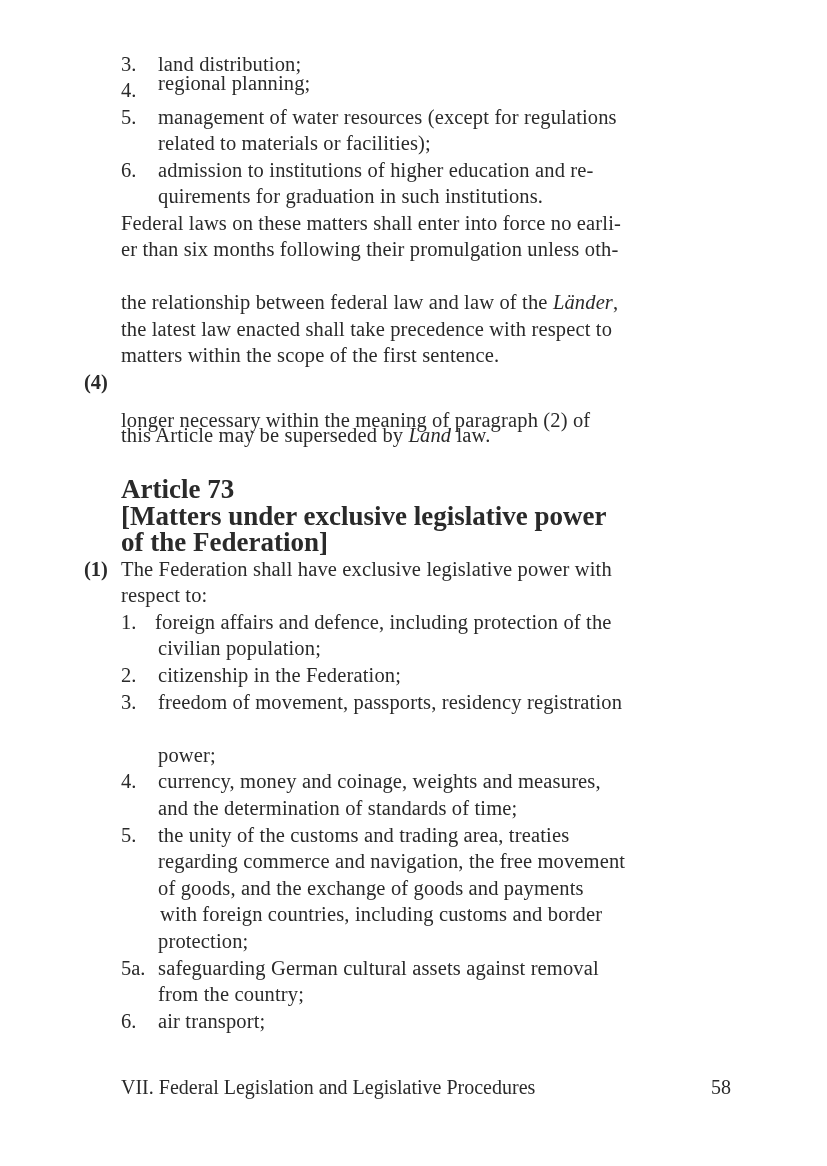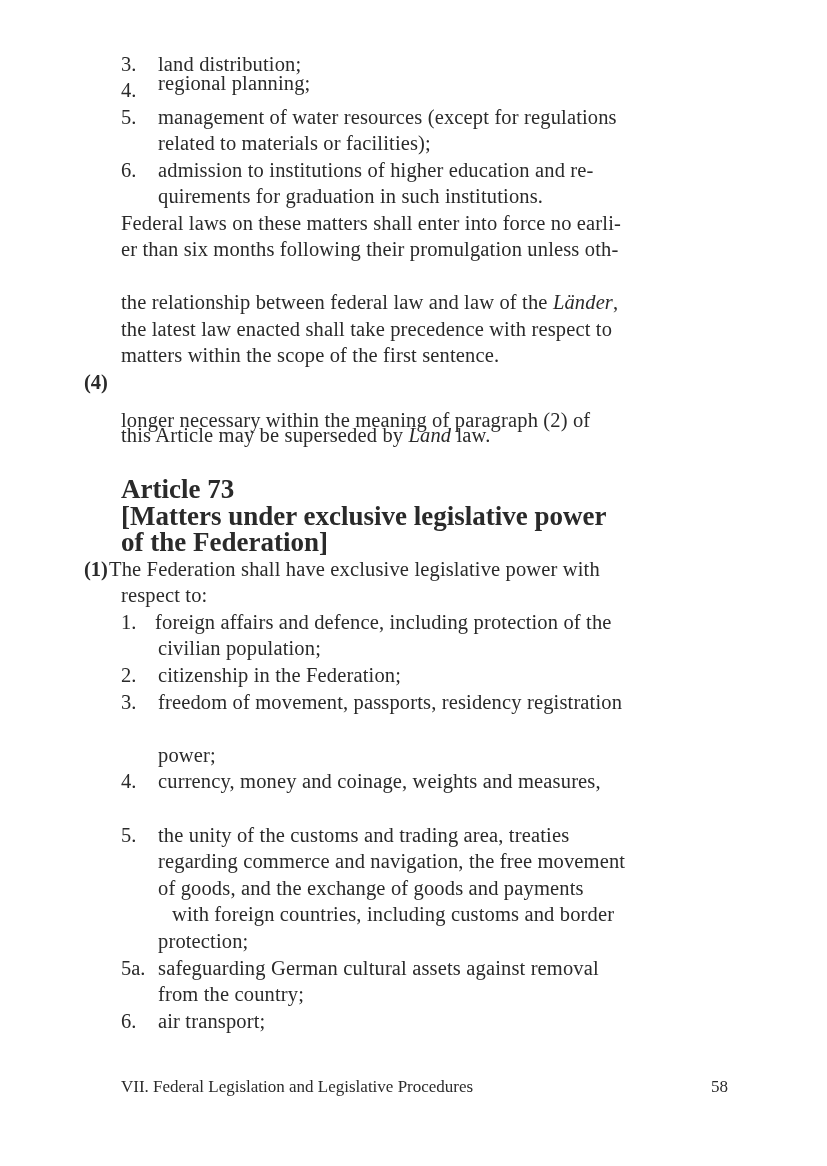--- a/index.html
+++ b/index.html
@@ -15,21 +15,21 @@
     font-family: "Liberation Serif", "DejaVu Serif", serif;
     transform-origin: left top;
     letter-spacing: 0.15px;
   }
   .num { position: absolute; white-space: nowrap; font-size: 20.5px; line-height: 26px;
     font-family: "Liberation Serif", "DejaVu Serif", serif; }
   .pnum { position: absolute; white-space: nowrap; font-size: 20.5px; line-height: 26px; font-weight: bold;
     font-family: "Liberation Serif", "DejaVu Serif", serif; }
   .head { position: absolute; white-space: nowrap; font-size: 27px; line-height: 26px; font-weight: bold;
     font-family: "Liberation Serif", "DejaVu Serif", serif; }
-  .footer { position: absolute; white-space: nowrap; font-size: 17px; line-height: 22px;
+  .footer { position: absolute; white-space: nowrap; font-size: 20px; line-height: 22px;
     font-family: "Liberation Serif", "DejaVu Serif", serif; }
   i { font-style: italic; }
 </style>
 </head>
 <body>
 
 <div class="page">
 
   <span class="num" style="left:121px;top:51px">3.</span>
   <span class="line" style="left:158px;top:51px">land distribution;</span>
@@ -53,42 +53,43 @@
 
   <span class="pnum" style="left:84px;top:369px">(4)</span>
   <span class="line" style="left:121px;top:407px">longer necessary within the meaning of paragraph (2) of</span>
   <span class="line" style="left:121px;top:422px"><span>this Article may be superseded by </span><i>Land</i><span> law.</span></span>
 
   <span class="head" style="left:121px;top:476px">Article 73</span>
   <span class="head" style="left:121px;top:503px">[Matters under exclusive legislative power</span>
   <span class="head" style="left:121px;top:529px">of the Federation]</span>
 
   <span class="pnum" style="left:84px;top:556px">(1)</span>
-  <span class="line" style="left:109px;top:556px">The Federation shall have exclusive legislative power with</span>
+  <span class="line" style="left:121px;top:556px">The Federation shall have exclusive legislative power with</span>
   <span class="line" style="left:121px;top:582px">respect to:</span>
 
   <span class="num" style="left:121px;top:609px">1.</span>
   <span class="line" style="left:155px;top:609px">foreign affairs and defence, including protection of the</span>
   <span class="line" style="left:158px;top:635px">civilian population;</span>
 
   <span class="num" style="left:121px;top:662px">2.</span>
   <span class="line" style="left:158px;top:662px">citizenship in the Federation;</span>
 
   <span class="num" style="left:121px;top:689px">3.</span>
   <span class="line" style="left:158px;top:689px">freedom of movement, passports, residency registration</span>
   <span class="line" style="left:158px;top:742px">power;</span>
 
   <span class="num" style="left:121px;top:768px">4.</span>
   <span class="line" style="left:158px;top:768px">currency, money and coinage, weights and measures,</span>
+  <span class="line" style="left:158px;top:795px">and the determination of standards of time;</span>
 
   <span class="num" style="left:121px;top:822px">5.</span>
   <span class="line" style="left:158px;top:822px">the unity of the customs and trading area, treaties</span>
   <span class="line" style="left:158px;top:848px">regarding commerce and navigation, the free movement</span>
   <span class="line" style="left:158px;top:875px">of goods, and the exchange of goods and payments</span>
-  <span class="line" style="left:172px;top:901px">with foreign countries, including customs and border</span>
+  <span class="line" style="left:160px;top:901px">with foreign countries, including customs and border</span>
   <span class="line" style="left:158px;top:928px">protection;</span>
 
   <span class="num" style="left:121px;top:955px">5a.</span>
   <span class="line" style="left:158px;top:955px">safeguarding German cultural assets against removal</span>
   <span class="line" style="left:158px;top:981px">from the country;</span>
 
   <span class="num" style="left:121px;top:1008px">6.</span>
   <span class="line" style="left:158px;top:1008px">air transport;</span>
 
   <span class="footer" style="left:121px;top:1076px">VII. Federal Legislation and Legislative Procedures</span>

